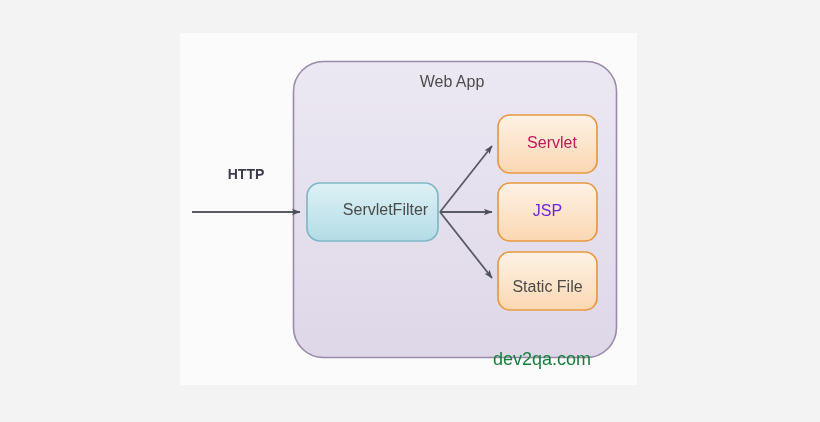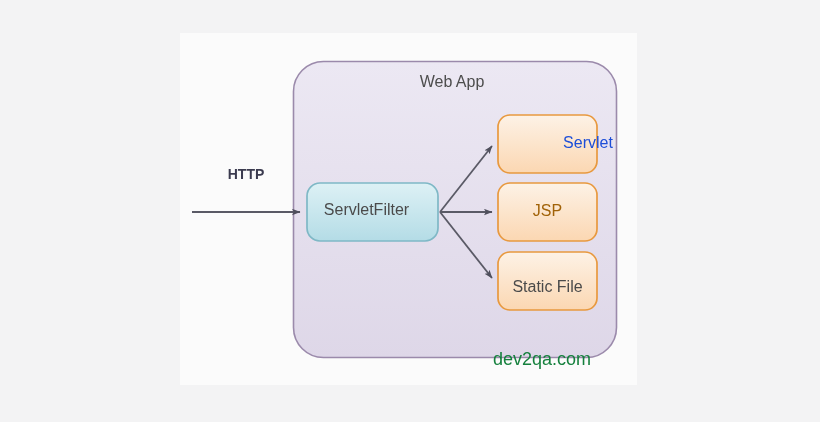--- a/index.html
+++ b/index.html
@@ -47,42 +47,41 @@
 
   #webapp-title {
     left: 372px;
     top: 73px;
     width: 160px;
     font-size: 16px;
     color: #4d4d4d;
   }
 
   #servletfilter-label {
-    left: 301px;
+    left: 320px;
     top: 201px;
     width: 131px;
     font-size: 16px;
     color: #4a4a4a;
   }
 
   #servlet-label {
     left: 498px;
     top: 134px;
     width: 108px;
     font-size: 16px;
-    color: #1d4ed8;
-    padding-left: 36px;
+    color: #be185d;
   }
 
   #jsp-label {
     left: 498px;
     top: 202px;
     width: 99px;
     font-size: 16px;
-    color: #a16207;
+    color: #6d28d9;
   }
 
   #staticfile-label {
     left: 498px;
     top: 278px;
     width: 99px;
     font-size: 16px;
     color: #4a4a4a;
   }
 

